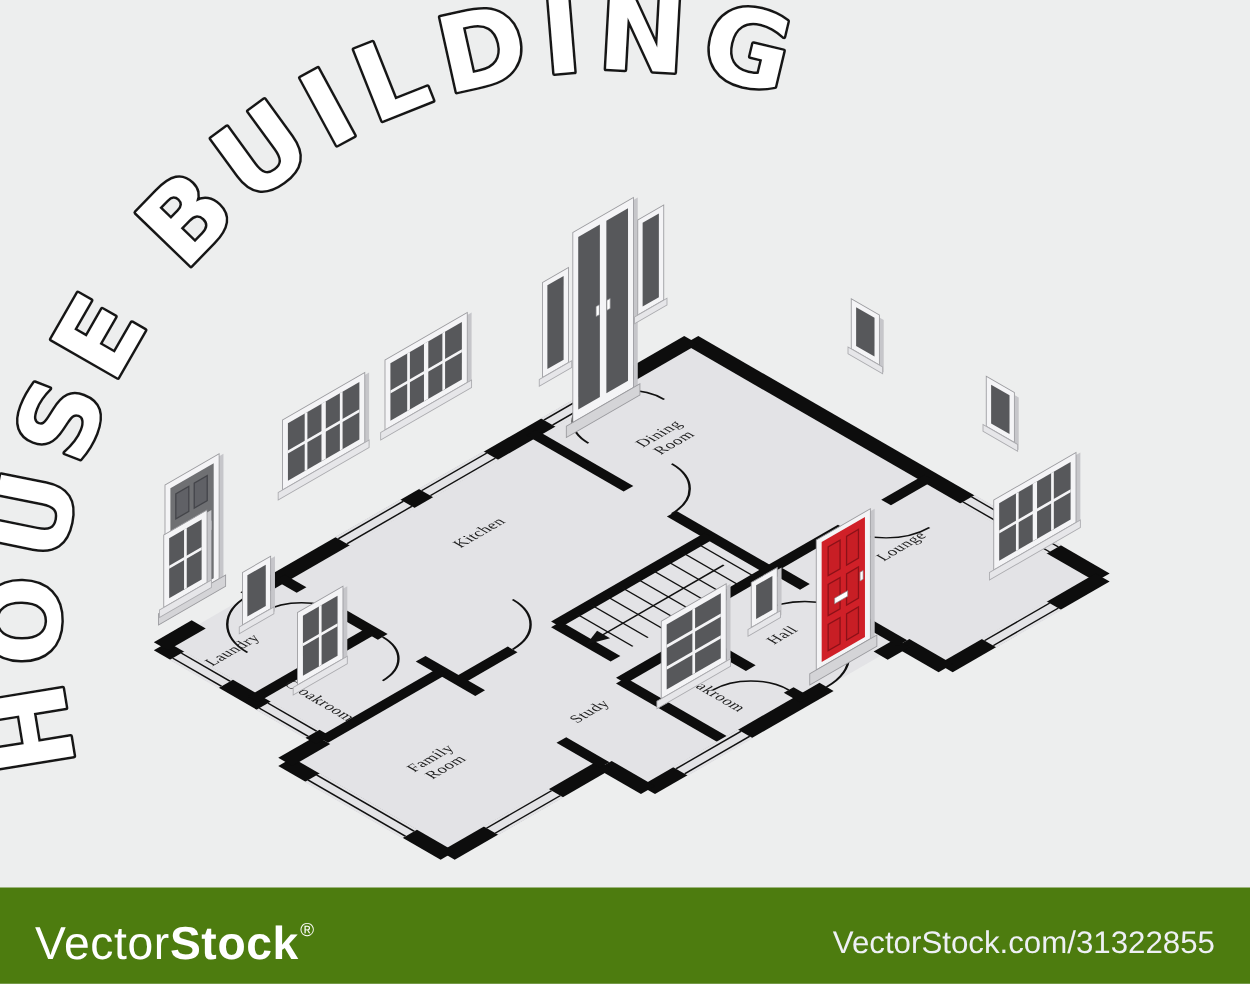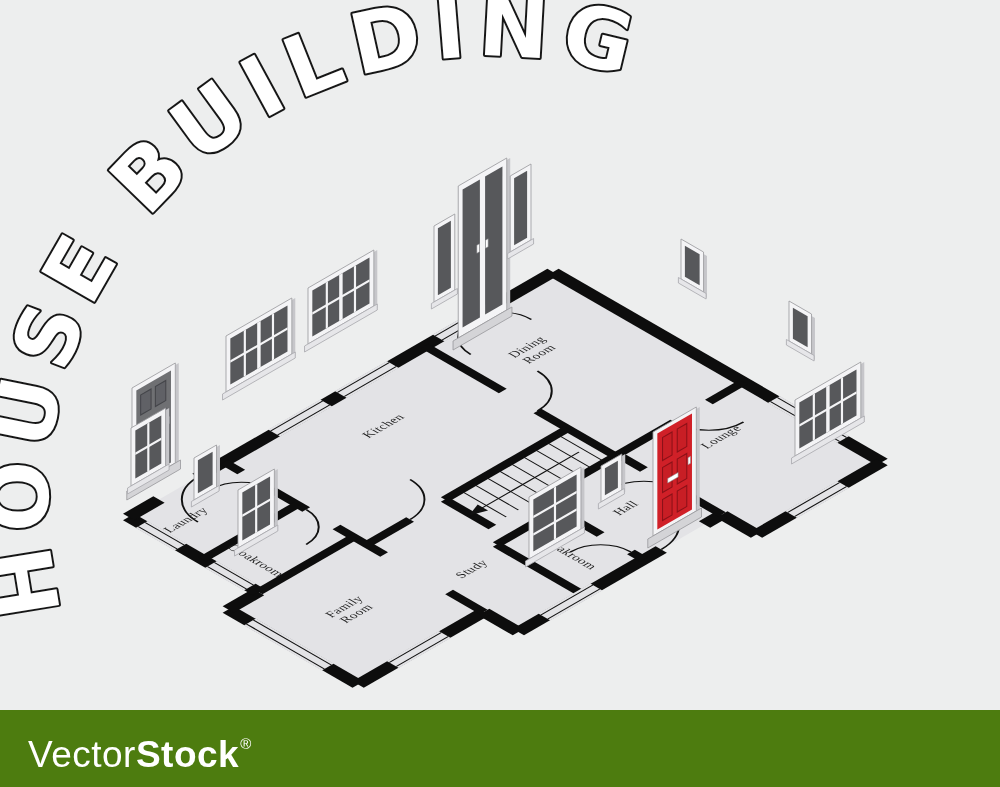--- a/index.html
+++ b/index.html
@@ -325,13 +325,14 @@
     <rect class="panel-red" x="11" y="73" width="11" height="21"></rect>
     <rect class="panel-red" x="28" y="73" width="11" height="21"></rect>
     <rect class="hardware" x="17" y="55" width="12" height="4.5"></rect>
     <rect class="hardware" x="40.5" y="46" width="2.8" height="7"></rect>
     <rect class="plinth" x="-6" y="104" width="62" height="9"></rect>
   </g>
 </svg>
 
 <div class="wm-bar">
   <div class="wm-logo"><span>Vector</span><b>Stock</b><sup>®</sup></div>
+  <div class="wm-credit">VectorStock.com/31322855</div>
 </div>
 
 </body></html>

